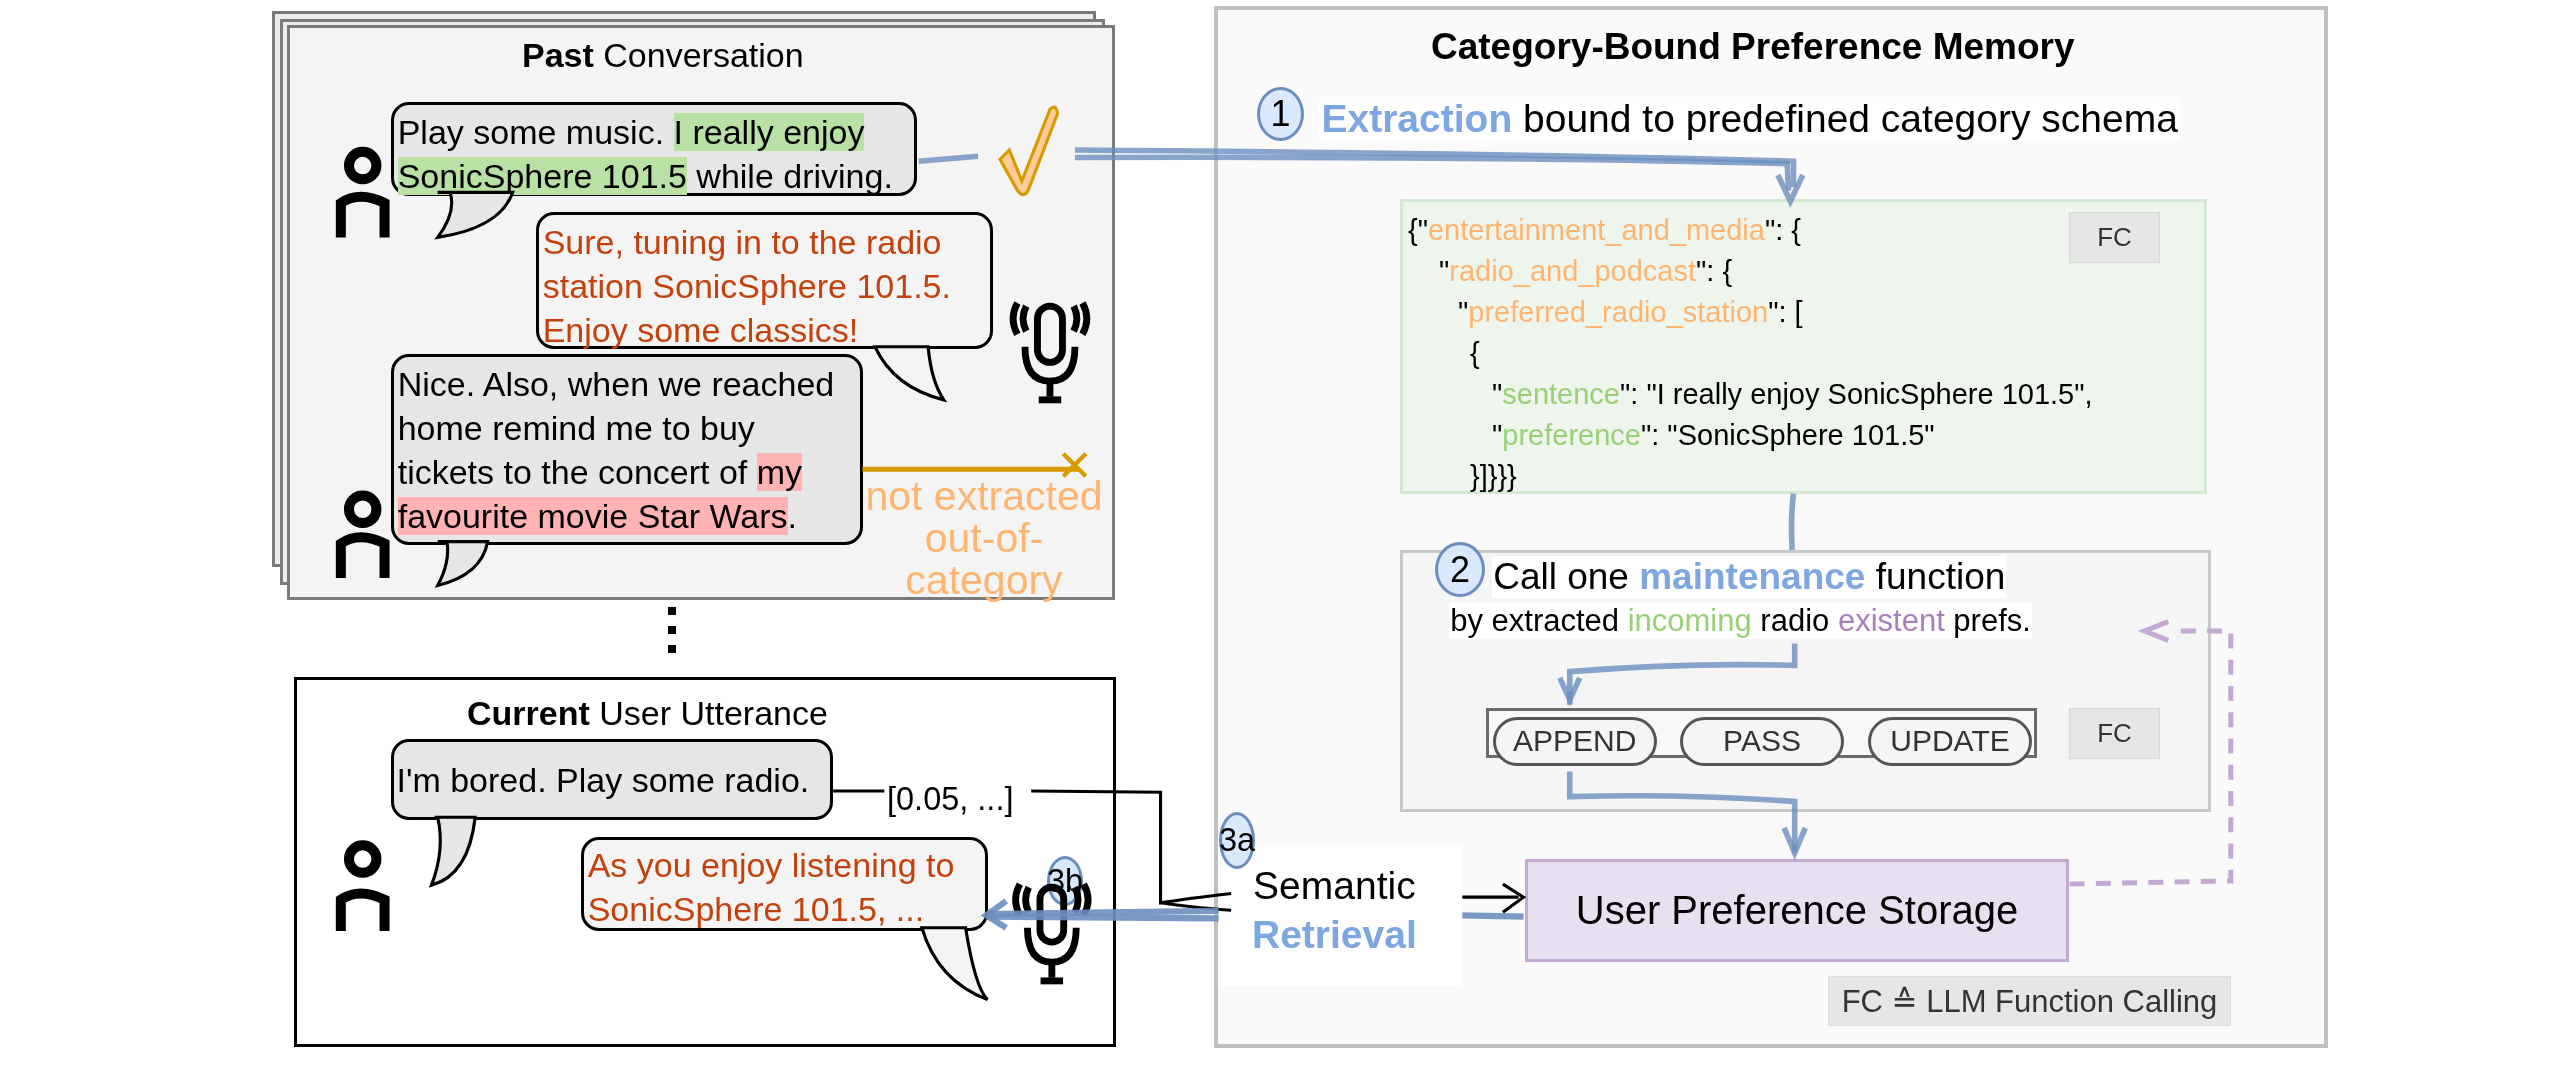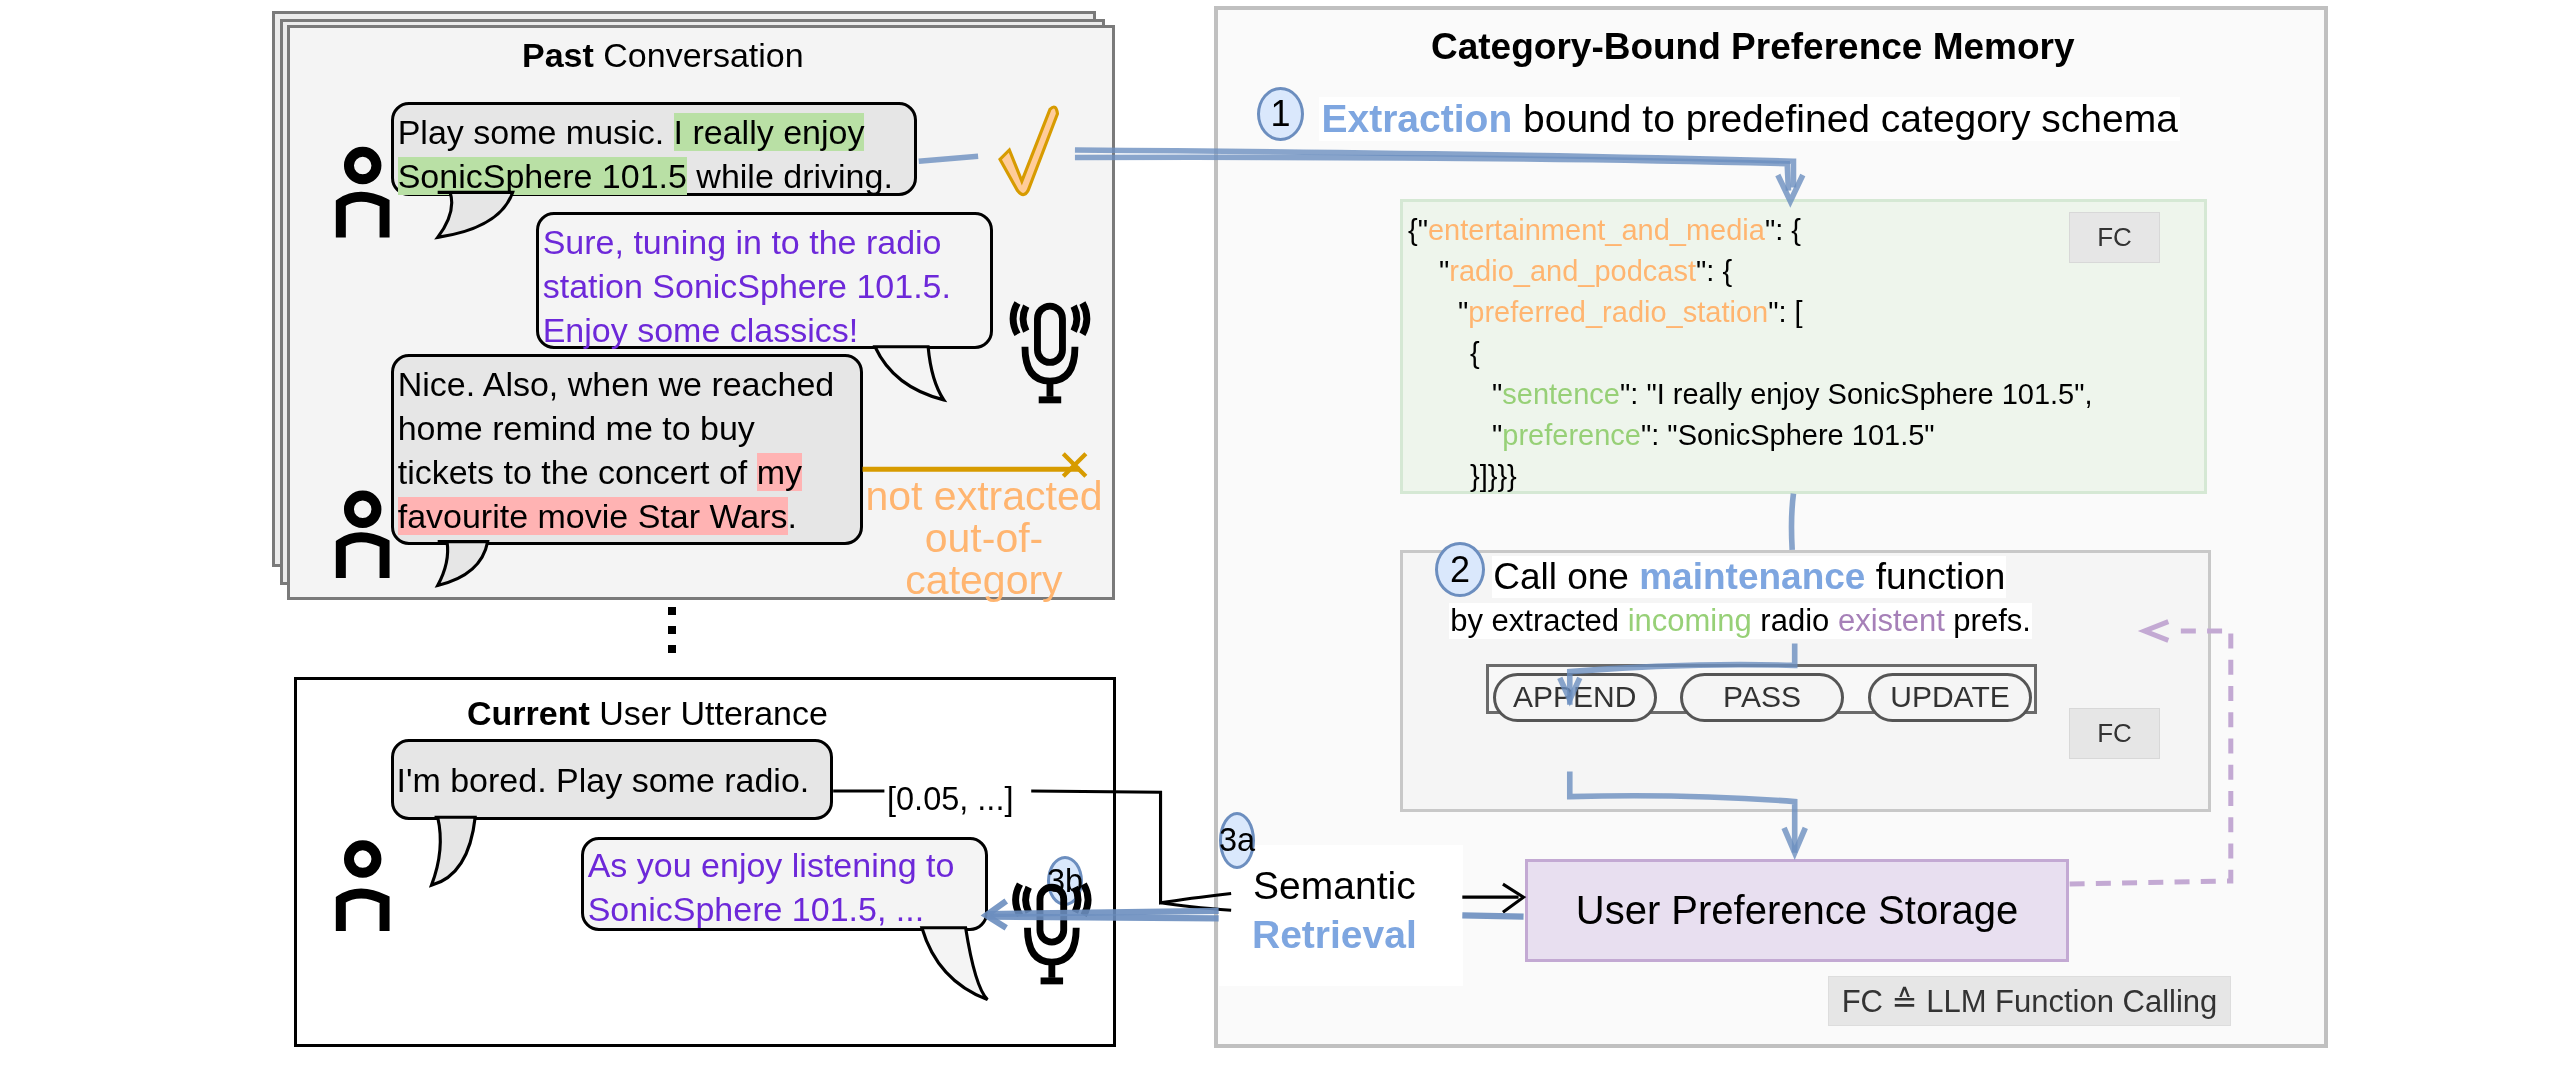--- a/index.html
+++ b/index.html
@@ -7,42 +7,42 @@
          font-family:"Liberation Sans", sans-serif; color:#000; }
   .abs { position:absolute; }
   
   .sheet { position:absolute; background:#ececec; border:3.1px solid #7a7a7a; box-sizing:border-box; }
   .sheet.front { background:#f4f4f4; }
   .panel-title { position:absolute; font-size:34px; white-space:nowrap; }
   .panel-title b { font-weight:bold; }
   .bubble { position:absolute; border:3.1px solid #000; border-radius:18px; box-sizing:border-box;
             font-size:34px; line-height:44px; padding:5px 3.7px; }
   .bubble.user { background:#e6e6e6; color:#000; }
-  .bubble.bot { background:#f4f4f4; color:#6d28d9; padding:5px 3.7px; }
+  .bubble.bot { background:#f4f4f4; color:#c2410c; padding:5px 3.7px; }
   .hl-green { background:#b9e0a5; }
   .hl-red { background:#ffb3b3; }
   
   .rpanel { position:absolute; left:1214px; top:6.2px; width:1114px; height:1042px; background:#fafafa;
             border:4.4px solid #c0c0c0; box-sizing:border-box; }
   .step-circle { position:absolute; border-radius:50%; background:#dae8fc; border:3.1px solid #6c8ebf;
                  box-sizing:border-box; display:flex; align-items:center; justify-content:center;
                  font-size:36px; color:#000; }
   .blue { color:#7ea6e0; font-weight:bold; }
   .green { color:#97d077; }
   .orange { color:#ffb570; }
   .purple { color:#a680b8; }
   .json-box { position:absolute; left:1400px; top:199px; width:807px; height:295px; background:#eef5ec;
               border:3.1px solid #d5e8d4; box-sizing:border-box; font-size:29px; line-height:41px; padding:7.5px 5px; }
   .json-line { white-space:pre; }
   .fc-tag { position:absolute; background:#e6e6e6; border:1.9px solid #d8d8d8; color:#333; font-size:26px;
             display:flex; align-items:center; justify-content:center; box-sizing:border-box; }
   .step2-box { position:absolute; left:1400px; top:550px; width:811px; height:262px; background:#f5f5f5;
                border:3.1px solid #c8c8c8; box-sizing:border-box; }
   .whitebg { background:#ffffff; }
-  .fn-box { position:absolute; left:1486px; top:664px; width:551px; height:50px; background:#f8f8f8;
+  .fn-box { position:absolute; left:1486px; top:708px; width:551px; height:50px; background:#f8f8f8;
             border:3.7px solid #6b6b6b; box-sizing:border-box; }
   .pill { position:absolute; top:5.6px; height:49px; border:3.1px solid #555; border-radius:25px; background:#f5f5f5;
           box-sizing:border-box; font-size:30px; color:#333; display:flex; align-items:center; justify-content:center; }
   .storage { position:absolute; left:1525px; top:859px; width:544px; height:103px; background:#e8dff0;
              border:3.1px solid #c3a9d3; box-sizing:border-box; font-size:40px; display:flex; align-items:center; justify-content:center; }
   .legend { position:absolute; left:1828px; top:976px; width:403px; height:50px; background:#e6e6e6;
             border:1.9px solid #dddddd; box-sizing:border-box; font-size:31px; color:#333; display:flex; align-items:center; justify-content:center; white-space:nowrap; }
   .cur-box { position:absolute; left:294px; top:677px; width:822px; height:370px; background:#ffffff;
              border:3.7px solid #000; box-sizing:border-box; }
   .dot { position:absolute; width:7.5px; height:7.5px; background:#000; }

